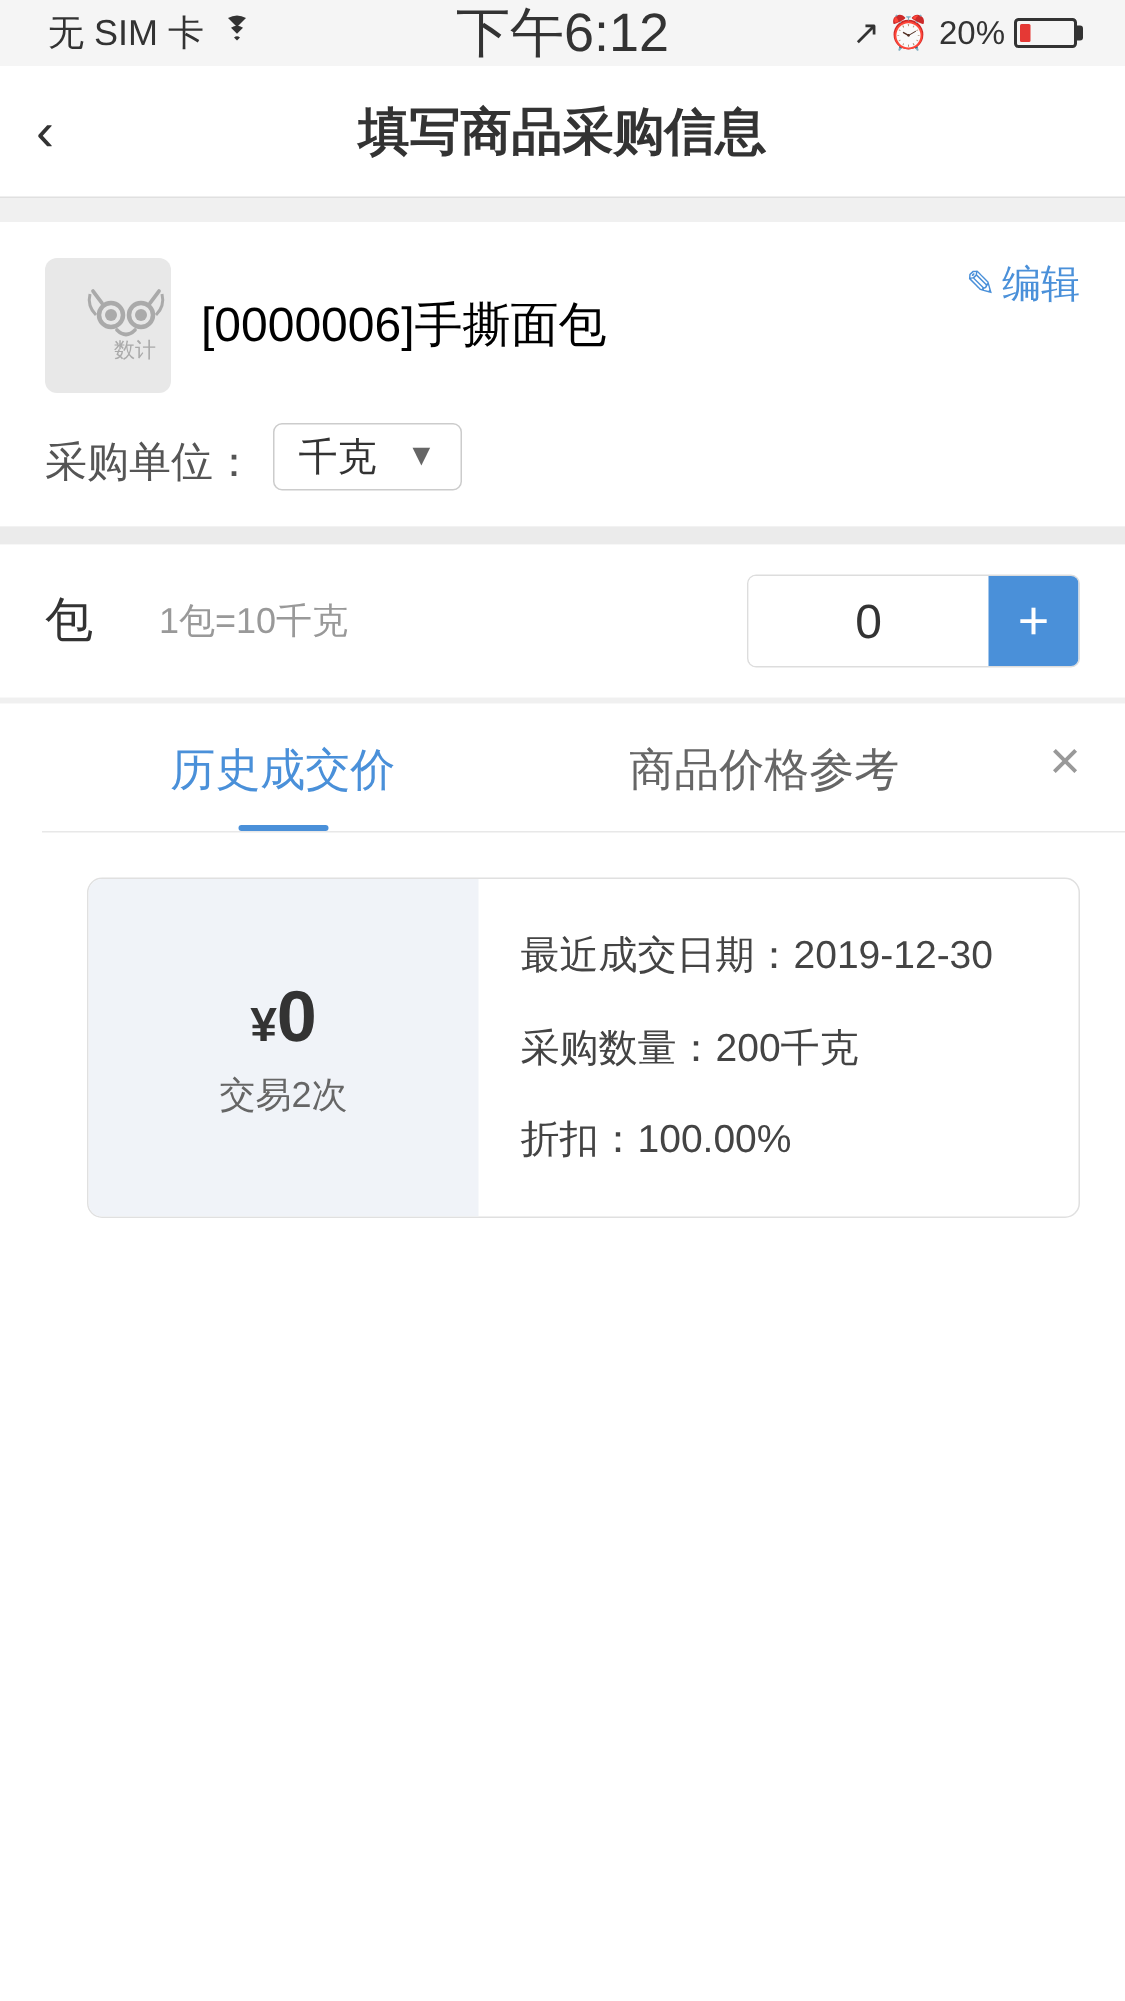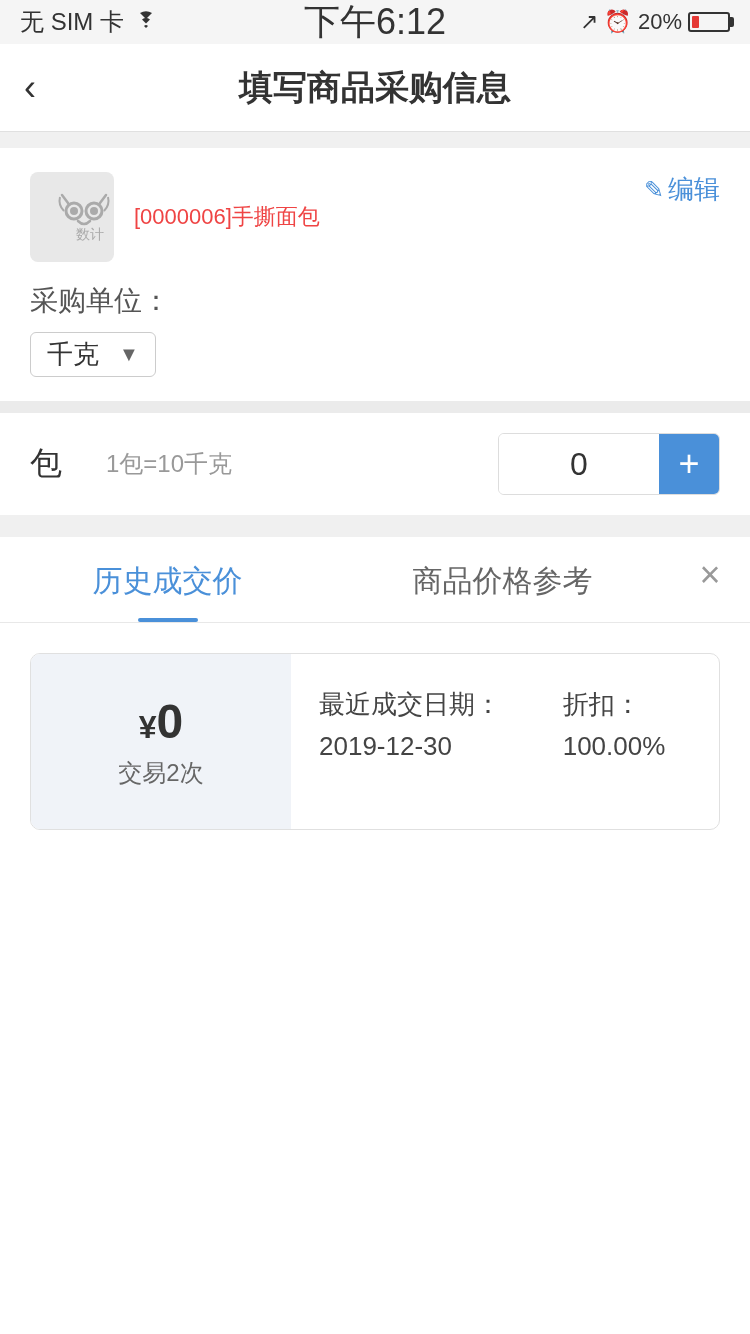--- a/index.html
+++ b/index.html
@@ -14,21 +14,21 @@
     }
 
     
     .status-bar {
       width: 750px;
       height: 44px;
       background: #f5f5f5;
       display: flex;
       align-items: center;
       justify-content: space-between;
-      padding: 0 20px;
+      padding: 0 32px;
       font-size: 24px;
       color: #333;
     }
     .status-left {
       display: flex;
       align-items: center;
       gap: 8px;
     }
     .status-center {
       font-size: 36px;
@@ -119,23 +119,23 @@
       display: flex;
       align-items: center;
       justify-content: flex-end;
       flex-shrink: 0;
     }
     .owl-icon {
       font-size: 40px;
       color: #999;
     }
     .product-name {
-      font-size: 22px;
+      font-size: 32px;
       font-weight: 500;
-      color: #ef4444;
+      color: #000000;
     }
     .edit-btn {
       color: #4a90d9;
       font-size: 26px;
       display: flex;
       align-items: center;
       gap: 4px;
       cursor: pointer;
     }
     .edit-icon {
@@ -144,25 +144,24 @@
 
     
     .purchase-unit-row {
       display: flex;
       align-items: center;
       justify-content: space-between;
       margin-top: 20px;
     }
     .unit-left {
       display: flex;
-      align-items: flex-start;
+      align-items: flex-end;
       gap: 12px;
       font-size: 28px;
       color: #555;
-      flex-direction: column;
     }
     .unit-dropdown {
       border: 1px solid #ccc;
       border-radius: 6px;
       padding: 4px 16px;
       font-size: 26px;
       color: #333;
       display: flex;
       align-items: center;
       gap: 20px;
@@ -249,21 +248,22 @@
       align-items: center;
       justify-content: center;
       cursor: pointer;
       border: none;
       outline: none;
     }
 
     
     .tabs-section {
       background: #fff;
-      margin-top: 22px;
+      margin-top: 4px;
+      padding-left: 28px;
     }
     .tabs-header {
       display: flex;
       align-items: center;
       border-bottom: 1px solid #e8e8e8;
       position: relative;
     }
     .tab-item {
       flex: 1;
       text-align: center;
@@ -328,21 +328,21 @@
     }
     .trade-count {
       font-size: 24px;
       color: #666;
       margin-top: 8px;
     }
     .card-right {
       flex: 1;
       padding: 30px 28px;
       display: flex;
-      flex-direction: row;
+      flex-direction: column;
       justify-content: center;
       gap: 20px;
       font-size: 26px;
       color: #444;
       line-height: 1.6;
     }
     .info-row {
       font-size: 26px;
       color: #444;
     }
@@ -453,20 +453,23 @@
         <div class="price-label">
           <span class="price-currency">¥</span><span>0</span>
         </div>
         <div class="trade-count">交易2次</div>
       </div>
       <div class="card-right">
         <div class="info-row">
           <span>最近成交日期：</span><span>2019-12-30</span>
         </div>
         <div class="info-row">
+          <span>采购数量：</span><span>200千克</span>
+        </div>
+        <div class="info-row">
           <span>折扣：</span><span>100.00%</span>
         </div>
       </div>
     </div>
   </div>
 </div>
 
 <div class="content-area"></div>
 
 </body></html>

